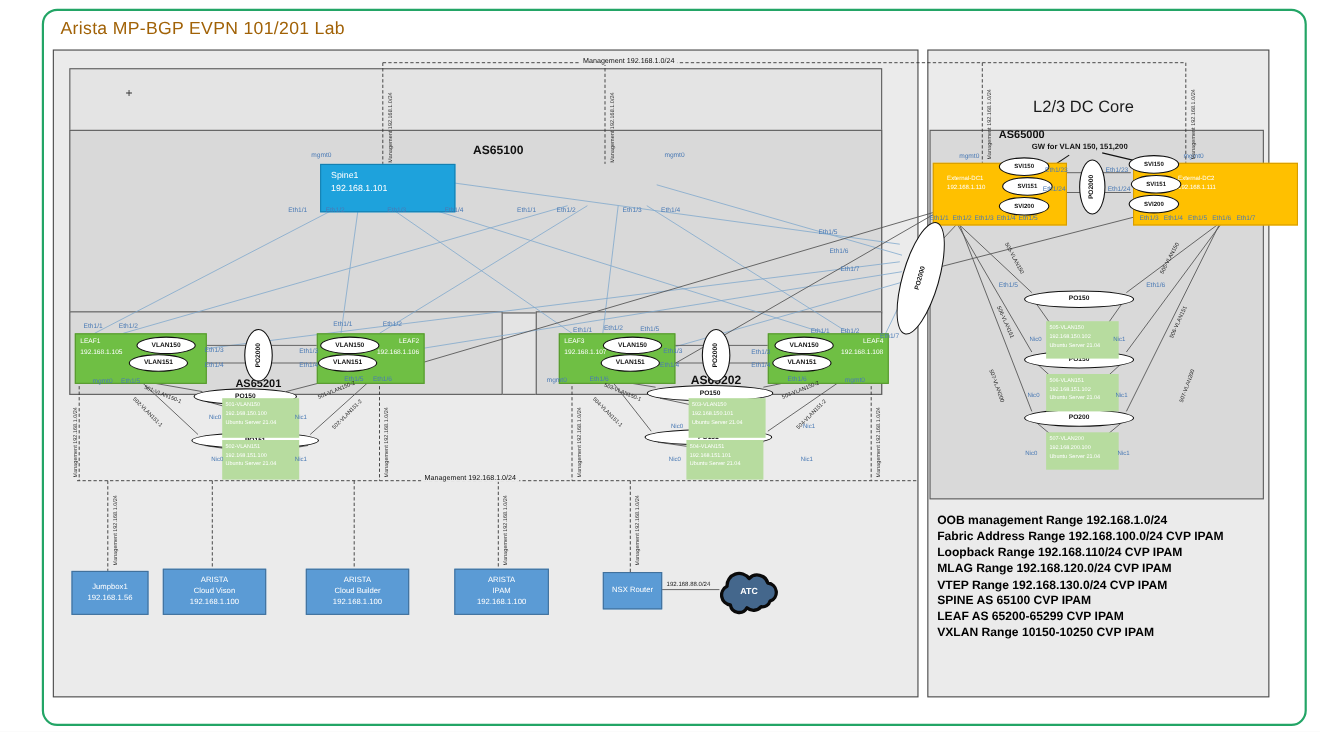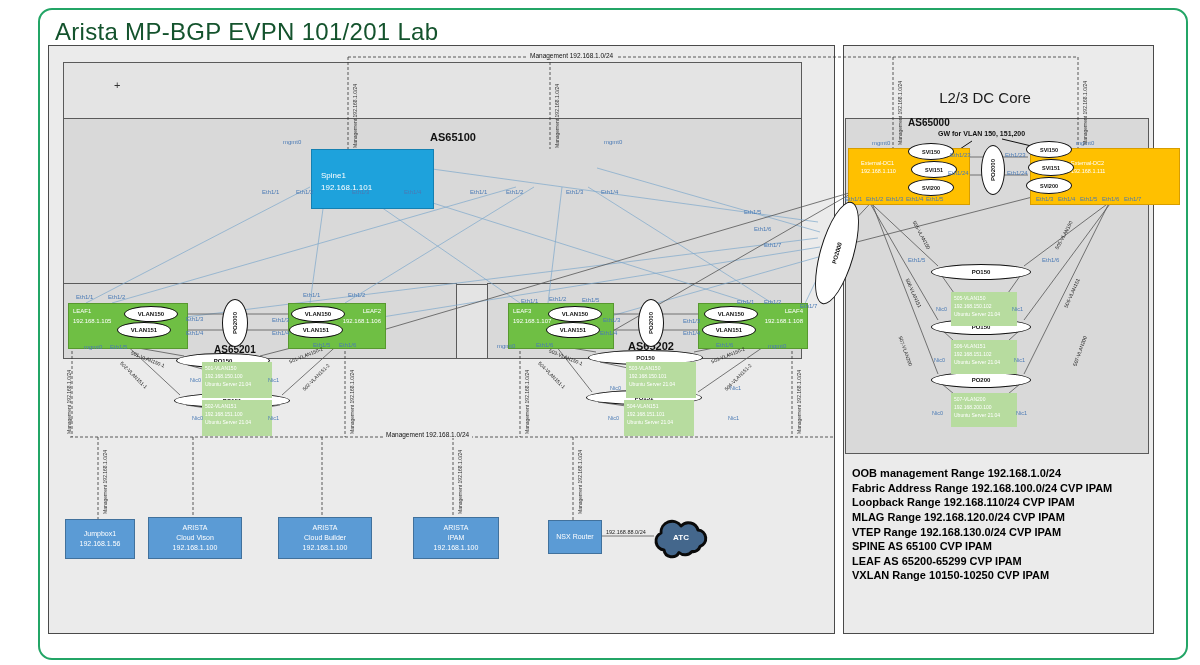--- a/index.html
+++ b/index.html
@@ -1,29 +1,29 @@
 <!DOCTYPE html>
 <html><head>
 <meta charset="utf-8">
 <style>
   html,body{margin:0;padding:0;background:#fff;}
   #canvas{position:relative;width:1200px;height:665px;background:#ffffff;overflow:hidden;
           font-family:"Liberation Sans",sans-serif;}
   .abs{position:absolute;}
   #green-frame{left:38px;top:8px;width:1146px;height:648px;border:2px solid #23a566;border-radius:14px;}
-  #page-title{left:55px;top:18px;font-size:24px;color:#14532d;letter-spacing:0.3px;}
+  #page-title{left:55px;top:18px;font-size:16px;color:#a16207;letter-spacing:0.3px;}
   
   .graybox{background:#ebebeb;border:1.5px solid #4a4a4a;}
   .innerbox{background:#e4e4e4;border:1px solid #5a5a5a;}
   .band{background:#d9d9d9;border:1px solid #5a5a5a;}
   .hdr{color:#1a1a1a;text-align:center;}
   .asl{font-weight:bold;color:#111;}
   
   .dev{color:#fff;overflow:hidden;}
-  .spine{background:#1ea2dc;border:1px solid #1580b1;padding:20px 0 0 9px;font-size:8px;line-height:1.5;margin-left:20px;}
+  .spine{background:#1ea2dc;border:1px solid #1580b1;padding:4px 0 0 9px;font-size:8px;line-height:1.5;}
   .leaf{background:#6fbf44;border:1px solid #57982f;font-size:6px;line-height:1.6;padding:3px 4px;}
   .orange{background:#ffc000;border:1px solid #d79d00;font-size:5.5px;line-height:1.5;padding:10px 0 0 12px;}
   .bluebox{background:#5b9bd5;border:1px solid #41719c;font-size:7px;line-height:1.45;text-align:center;
            display:flex;flex-direction:column;justify-content:center;}
   .r{text-align:right;}
   
   .oval{position:absolute;background:#fff;border:1px solid #111;border-radius:50%;
         display:flex;align-items:center;justify-content:center;font-size:6px;font-weight:bold;color:#111;}
   .oval span{white-space:nowrap;}
   

